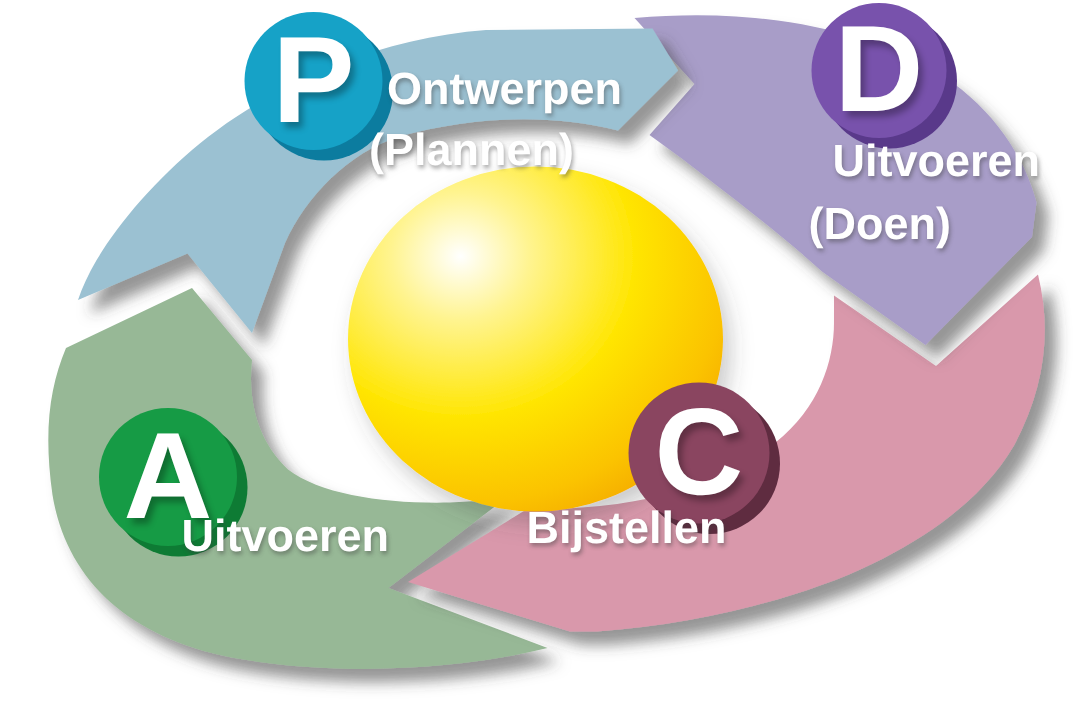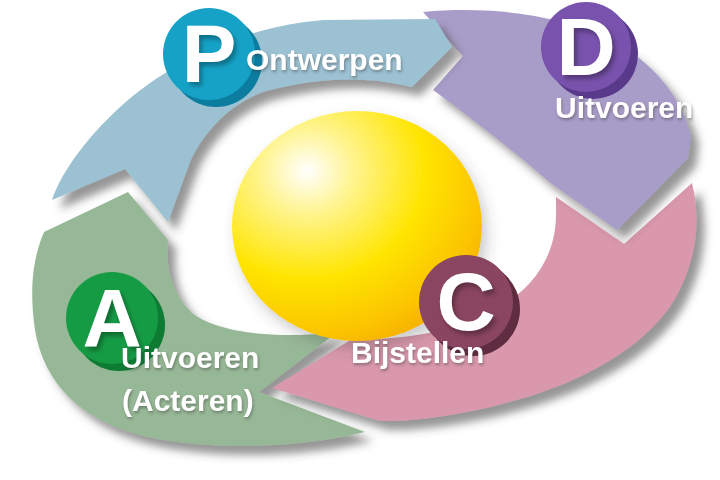--- a/index.html
+++ b/index.html
@@ -102,22 +102,23 @@
 
     <circle cx="473" cy="309" r="47" fill="#5F2C40"></circle>
     <circle cx="466" cy="302" r="47" fill="#8A4560"></circle>
   </svg>
 
   <div class="badge-letter" style="left:163px;top:8px;">P</div>
   <div class="badge-letter" style="left:540px;top:1px;">D</div>
   <div class="badge-letter" style="left:420px;top:256px;">C</div>
   <div class="badge-letter" style="left:66px;top:272px;">A</div>
 
-  <div class="label" style="left:246px;top:45px;">Ontwerpen</div>
+  <div class="label" style="left:258px;top:45px;">Ontwerpen</div>
+  <div class="label" style="left:246px;top:86px;">(Plannen)</div>
 
   <div class="label" style="left:537px;top:93px;margin-left:18px;">Uitvoeren</div>
+  <div class="label" style="left:539px;top:135px;">(Doen)</div>
 
   <div class="label" style="left:351px;top:338px;">Bijstellen</div>
 
   <div class="label" style="left:121px;top:343px;">Uitvoeren</div>
-  <div class="label" style="left:122px;top:386px;">(Acteren)</div>
 
 </div>
 
 </body></html>

